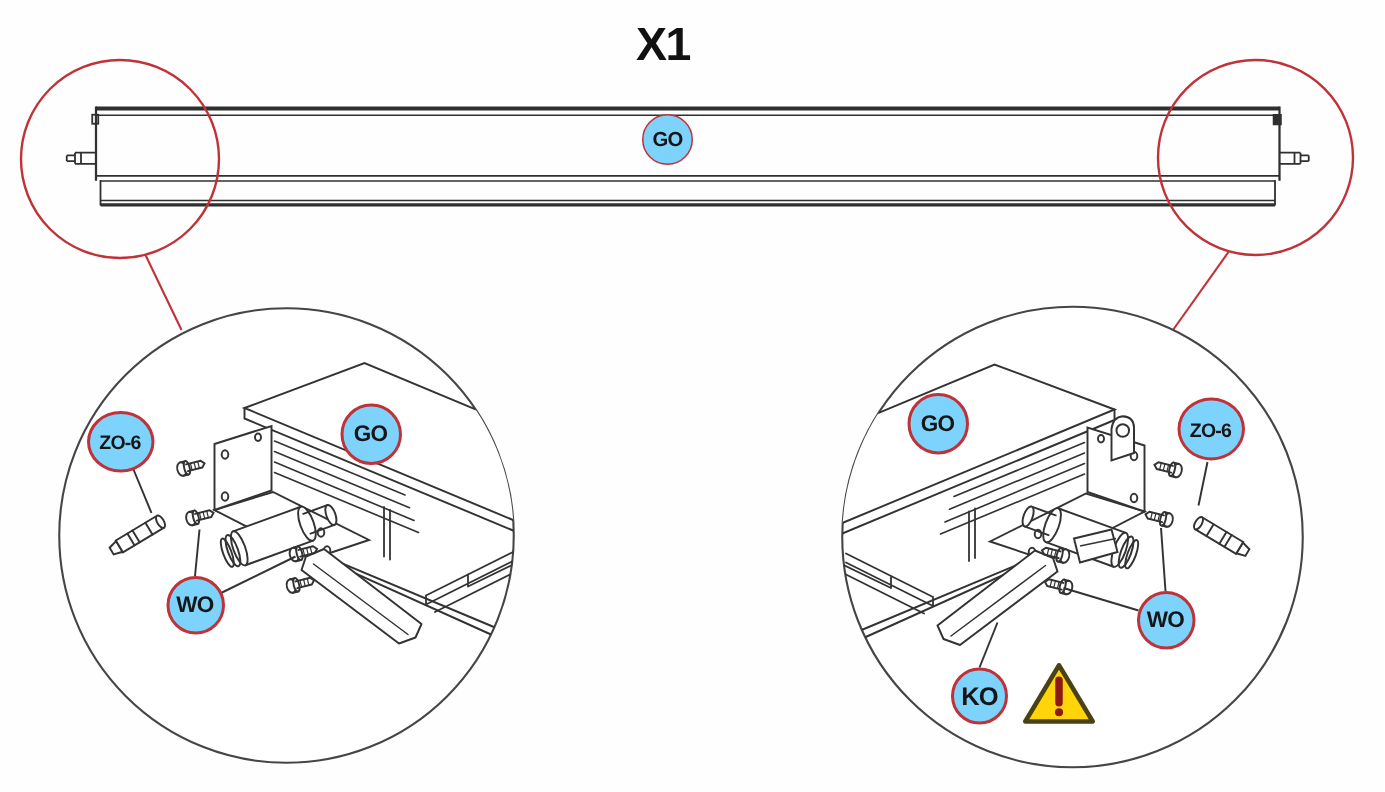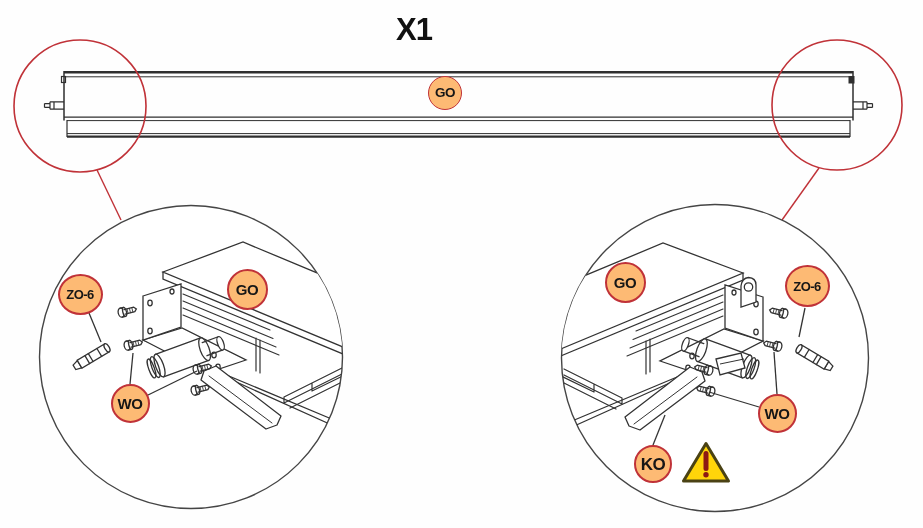--- a/index.html
+++ b/index.html
@@ -3,26 +3,26 @@
 <meta charset="utf-8">
 <style>
   html,body{margin:0;padding:0;background:#ffffff;}
   .stage{
     position:relative;width:923px;height:528px;background:#fefefe;overflow:hidden;
     font-family:"Liberation Sans",sans-serif;
     --red:#c03238; --ink:#161616; --line:#333333;
   }
   .stage svg.linework{position:absolute;left:0;top:0;}
   .title{
-    position:absolute;left:396px;top:12px;width:92px;text-align:left;
+    position:absolute;left:396px;top:12px;width:92px;text-align:center;
     font-size:31px;font-weight:bold;letter-spacing:-1px;color:#111;
   }
   .badge{
     position:absolute;display:flex;align-items:center;justify-content:center;
-    border:2.2px solid var(--red);border-radius:50%;background:#fdba74;
+    border:2.2px solid var(--red);border-radius:50%;background:#7dd3fc;
     font-weight:bold;color:var(--ink);letter-spacing:-0.5px;line-height:1;
     box-sizing:border-box;
   }
   .badge.sm{border-width:1.8px;}
 </style>
 </head>
 <body>
 
 <div class="stage">
 

